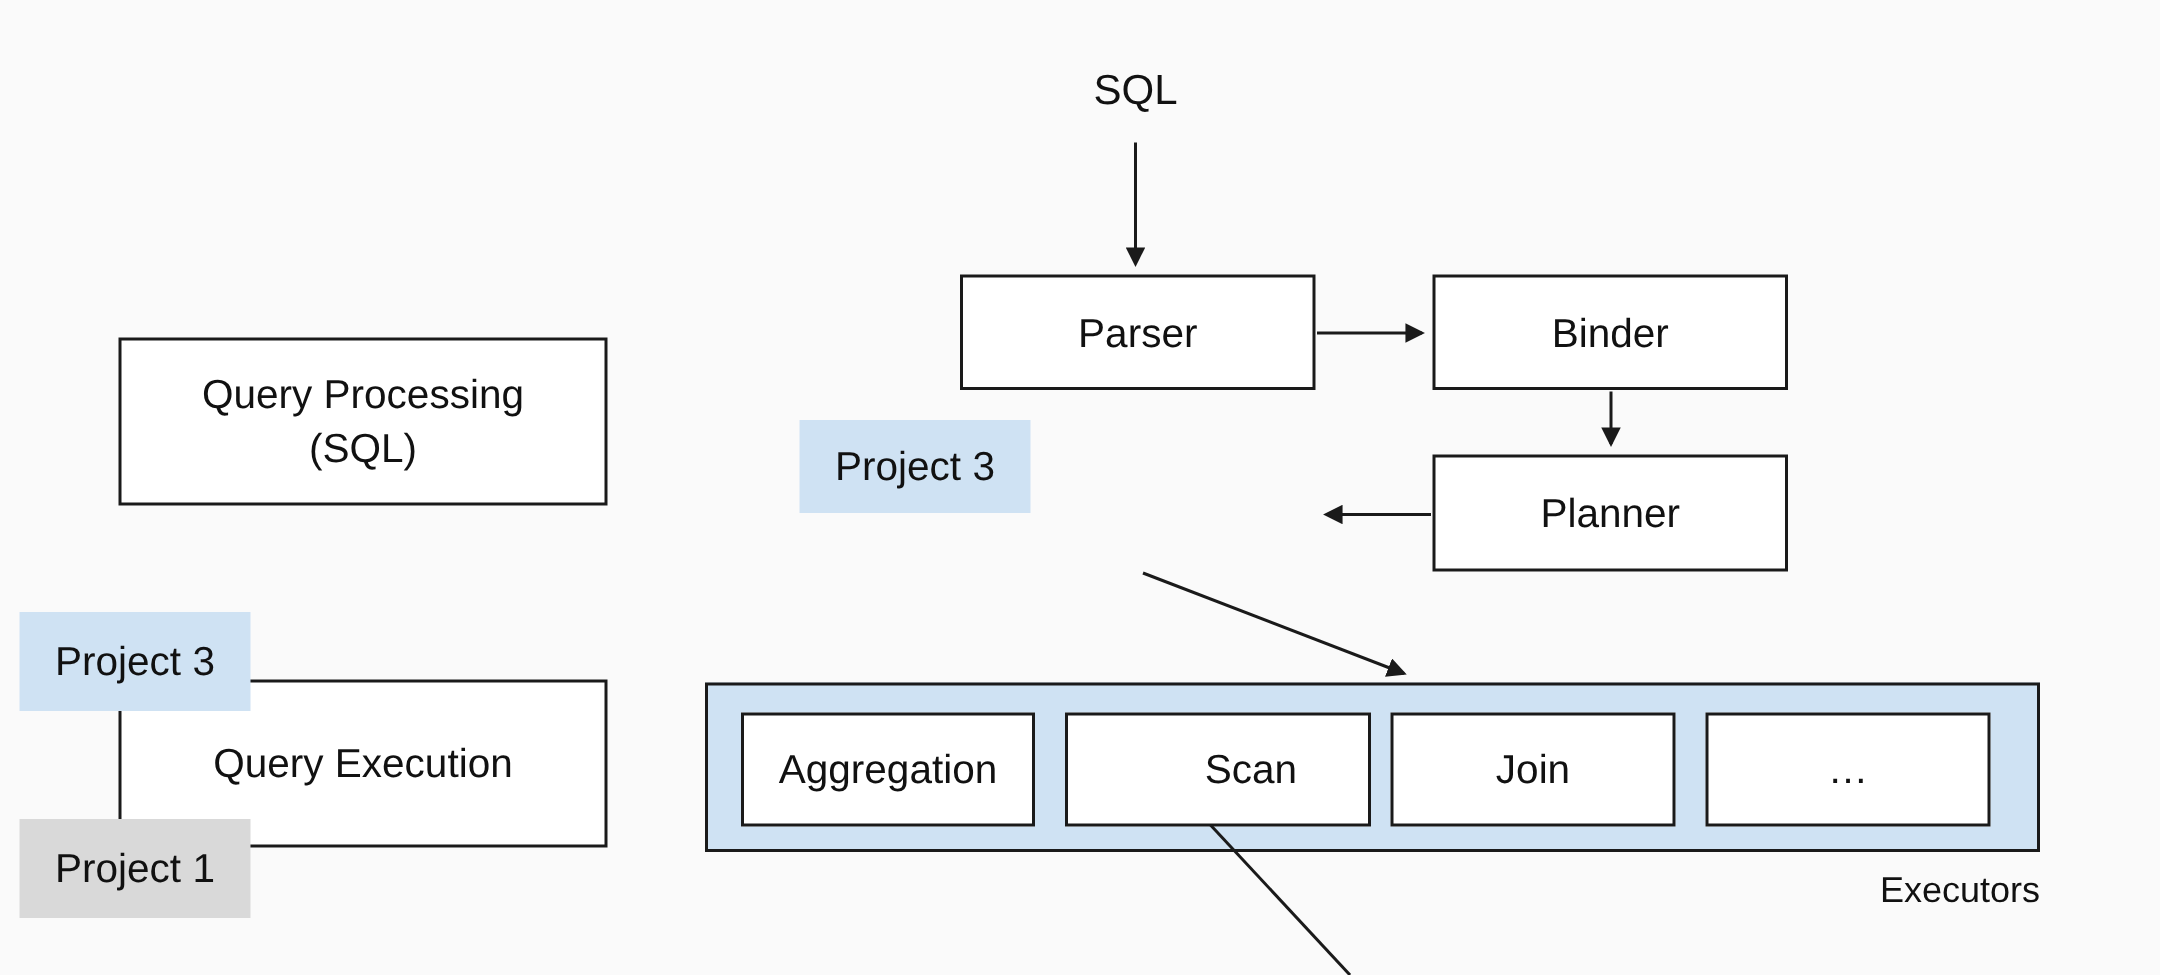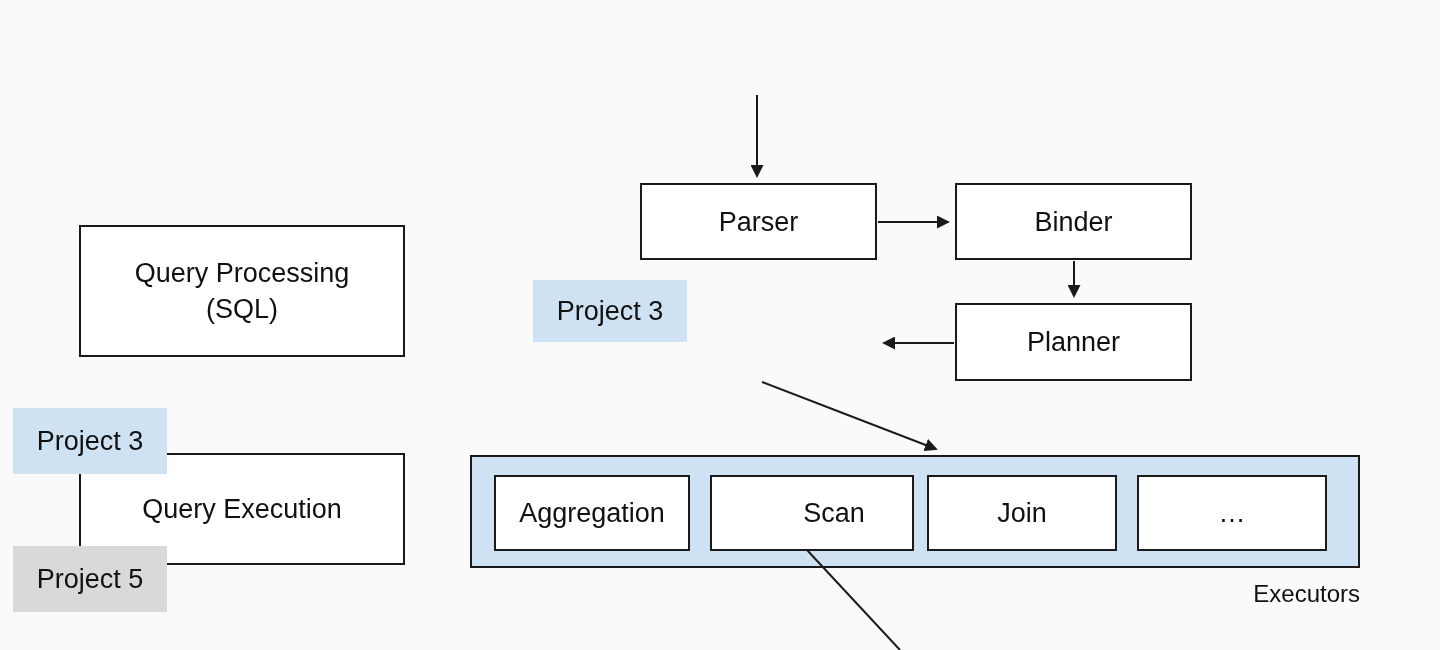--- a/index.html
+++ b/index.html
@@ -41,21 +41,21 @@
     position:absolute;left:470px;top:455px;width:890px;height:113px;
     background:var(--container-blue);border:2px solid var(--border);
     z-index:1;
   }
   .container-band .node{z-index:2;}
   
   #parser{left:640px;top:183px;width:237px;height:77px;}
   #binder{left:955px;top:183px;width:237px;height:77px;}
   #optimizer{left:640px;top:303px;width:237px;height:78px;}
   #planner{left:955px;top:303px;width:237px;height:78px;}
-  #query-processing{left:79px;top:225px;width:326px;height:132px;}
+  #query-processing{left:79px;top:225px;width:326px;height:112px;}
   #query-execution{left:79px;top:453px;width:326px;height:112px;}
   #tag-project3-optimizer{left:533px;top:280px;width:154px;height:62px;}
   #tag-project3-execution{left:13px;top:408px;width:154px;height:66px;}
   #tag-project4-execution{left:13px;top:546px;width:154px;height:66px;}
   #sql-label{left:697px;top:44px;width:120px;}
   #executors-caption{left:1100px;top:580px;width:260px;}
   #exec-aggregation{left:22px;top:18px;width:196px;height:76px;}
   #exec-scan{left:238px;top:18px;width:204px;height:76px;padding-left:44px;}
   #exec-join{left:455px;top:18px;width:190px;height:76px;}
   #exec-more{left:665px;top:18px;width:190px;height:76px;}
@@ -63,35 +63,36 @@
     position:absolute;left:0;top:0;width:1440px;height:650px;
     z-index:4;pointer-events:none;
   }
   svg.connectors line{stroke:var(--border);stroke-width:2px;}
 </style>
 </head>
 <body>
 
 <div class="stage">
 
+  <div class="free-label" id="sql-label">SQL</div>
 
   <div class="node" id="query-processing">
     <span>Query Processing</span>
     <span>(SQL)</span>
   </div>
 
   <div class="node" id="query-execution">
     <span>Query Execution</span>
   </div>
 
   <div class="tag blue" id="tag-project3-optimizer">Project 3</div>
 
   <div class="tag blue" id="tag-project3-execution">Project 3</div>
 
-  <div class="tag gray" id="tag-project4-execution">Project 5</div>
+  <div class="tag gray" id="tag-project4-execution">Project 1</div>
 
   <div class="node" id="parser">
     <span>Parser</span>
   </div>
 
   <div class="node" id="binder">
     <span>Binder</span>
   </div>
 
 

